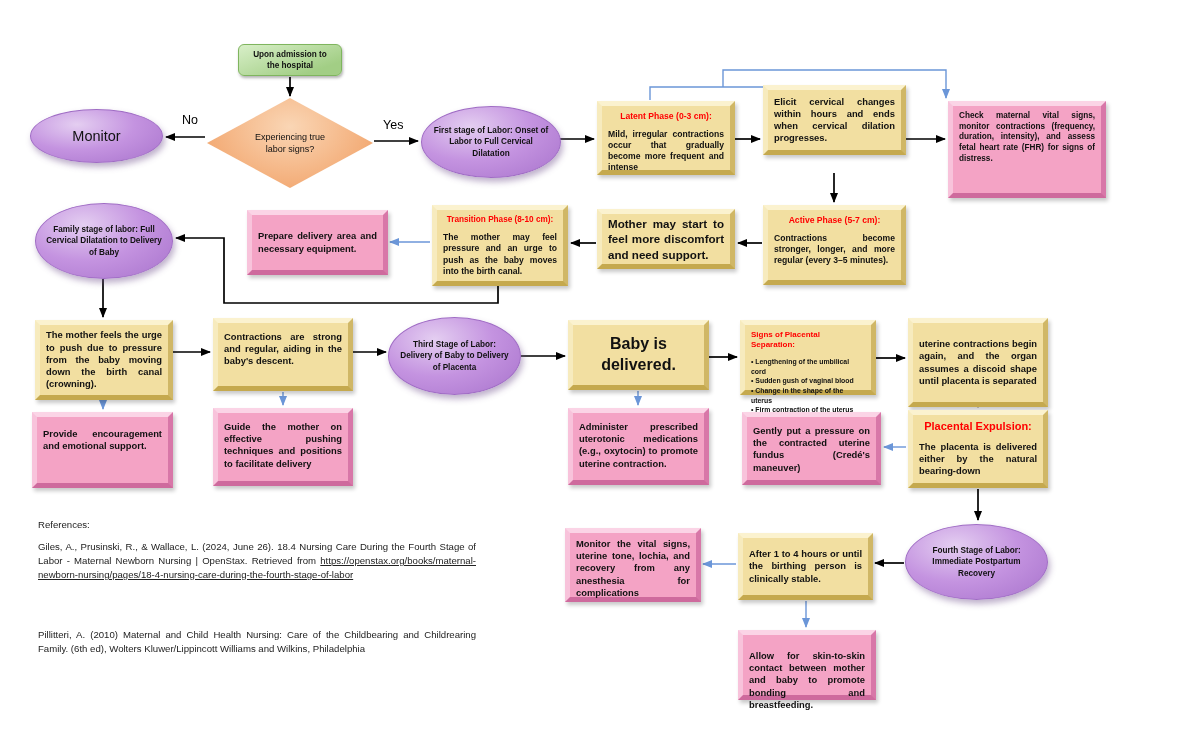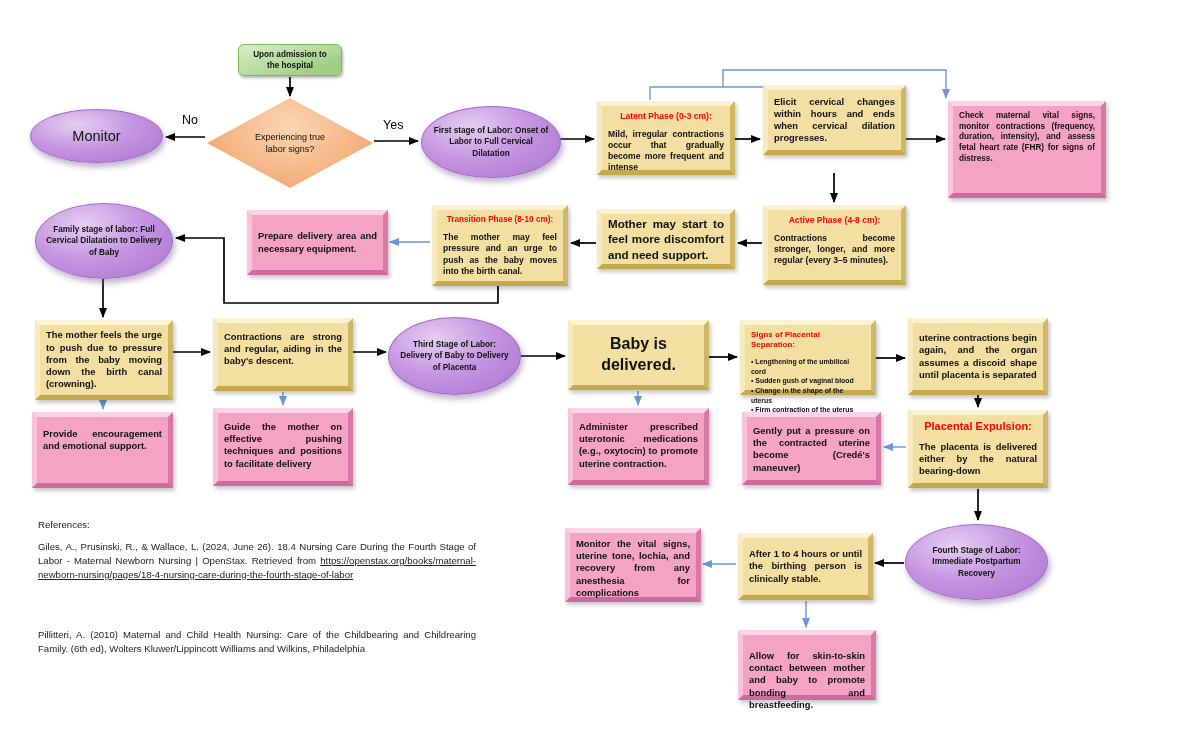--- a/index.html
+++ b/index.html
@@ -129,21 +129,21 @@
   <div class="node tan bevel pad" style="left:432px;top:205px;width:136px;height:81px">
     <div class="ttl" style="font-size:8.2px">Transition Phase (8-10 cm):</div>
     <div class="bd fs-m">The mother may feel pressure and an urge to push as the baby moves into the birth canal.</div>
   </div>
 
   <div class="node tan bevel pad vcenter" style="left:597px;top:209px;width:138px;height:60px">
     <div class="bd fs-xl">Mother may start to feel more discomfort and need support.</div>
   </div>
 
   <div class="node tan bevel pad" style="left:763px;top:205px;width:143px;height:80px">
-    <div class="ttl">Active Phase (4-8 cm):</div>
+    <div class="ttl">Active Phase (5-7 cm):</div>
     <div class="bd fs-m">Contractions become stronger, longer, and more regular (every 3–5 minutes).</div>
   </div>
 
   <div class="node tan bevel pad vcenter" style="left:35px;top:320px;width:138px;height:80px">
     <div class="bd fs-l">The mother feels the urge to push due to pressure from the baby moving down the birth canal (crowning).</div>
   </div>
 
   <div class="node tan bevel pad" style="left:213px;top:318px;width:140px;height:73px">
     <div class="bd fs-l" style="margin-top:3px">Contractions are strong and regular, aiding in the baby's descent.</div>
   </div>
@@ -159,38 +159,38 @@
   <div class="node tan bevel pad" style="left:740px;top:320px;width:136px;height:75px">
     <div class="ttl" style="font-size:8px;margin-bottom:2px">Signs of Placental Separation:</div>
     <ul class="bullets">
       <li>Lengthening of the umbilical cord</li>
       <li>Sudden gush of vaginal blood</li>
       <li>Change in the shape of the uterus</li>
       <li>Firm contraction of the uterus</li>
     </ul>
   </div>
 
-  <div class="node tan bevel pad vcenter" style="left:908px;top:318px;width:140px;height:77px">
+  <div class="node tan bevel pad vcenter" style="left:908px;top:318px;width:140px;height:89px">
     <div class="bd fs-l">uterine contractions begin again, and the organ assumes a discoid shape until placenta is separated</div>
   </div>
 
   <div class="node pink bevel pad" style="left:32px;top:412px;width:141px;height:76px">
     <div class="bd fs-l" style="margin-top:6px">Provide encouragement and emotional support.</div>
   </div>
 
   <div class="node pink bevel pad" style="left:213px;top:408px;width:140px;height:78px">
     <div class="bd fs-l" style="margin-top:3px">Guide the mother on effective pushing techniques and positions to facilitate delivery</div>
   </div>
 
   <div class="node pink bevel pad" style="left:568px;top:408px;width:141px;height:77px">
     <div class="bd fs-l" style="margin-top:3px">Administer prescribed uterotonic medications (e.g., oxytocin) to promote uterine contraction.</div>
   </div>
 
   <div class="node pink bevel pad" style="left:742px;top:412px;width:139px;height:73px">
-    <div class="bd fs-l" style="margin-top:3px">Gently put a pressure on the contracted uterine become (Credé's maneuver)</div>
+    <div class="bd fs-l" style="margin-top:3px">Gently put a pressure on the contracted uterine fundus (Credé's maneuver)</div>
   </div>
 
   <div class="node tan bevel pad" style="left:908px;top:410px;width:140px;height:78px">
     <div class="ttl" style="font-size:11px">Placental Expulsion:</div>
     <div class="bd fs-l">The placenta is delivered either by the natural bearing-down</div>
   </div>
 
   <div class="node pink bevel pad" style="left:565px;top:528px;width:136px;height:74px">
     <div class="bd fs-l">Monitor the vital signs, uterine tone, lochia, and recovery from any anesthesia for complications</div>
   </div>

